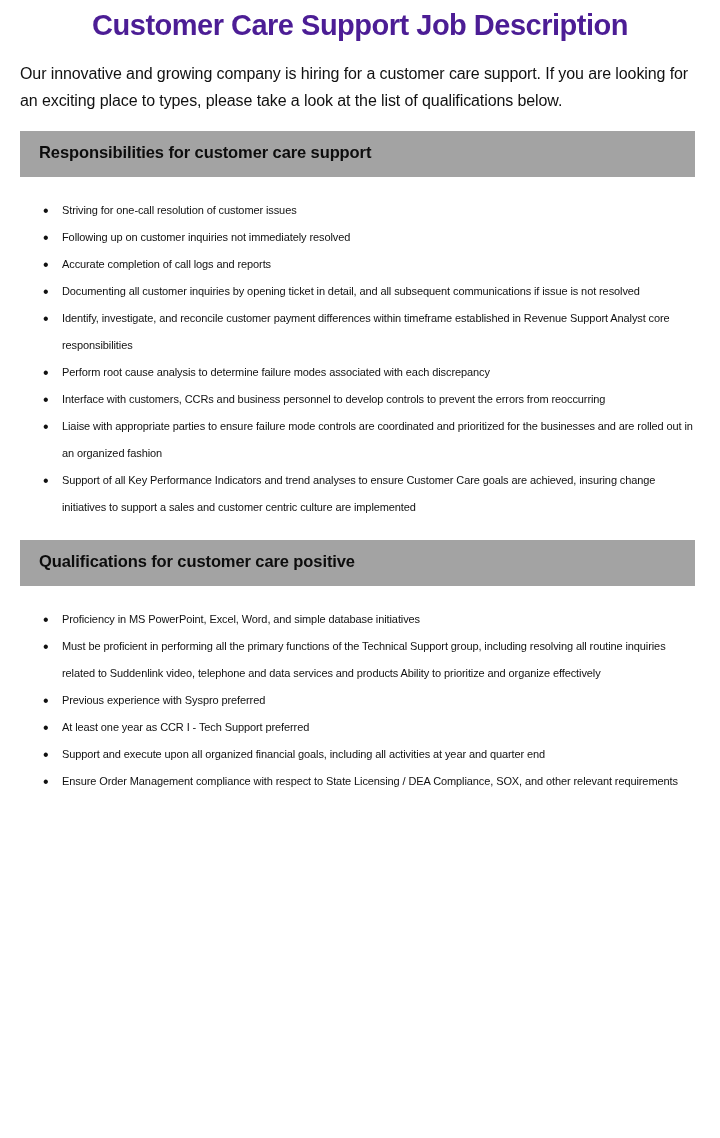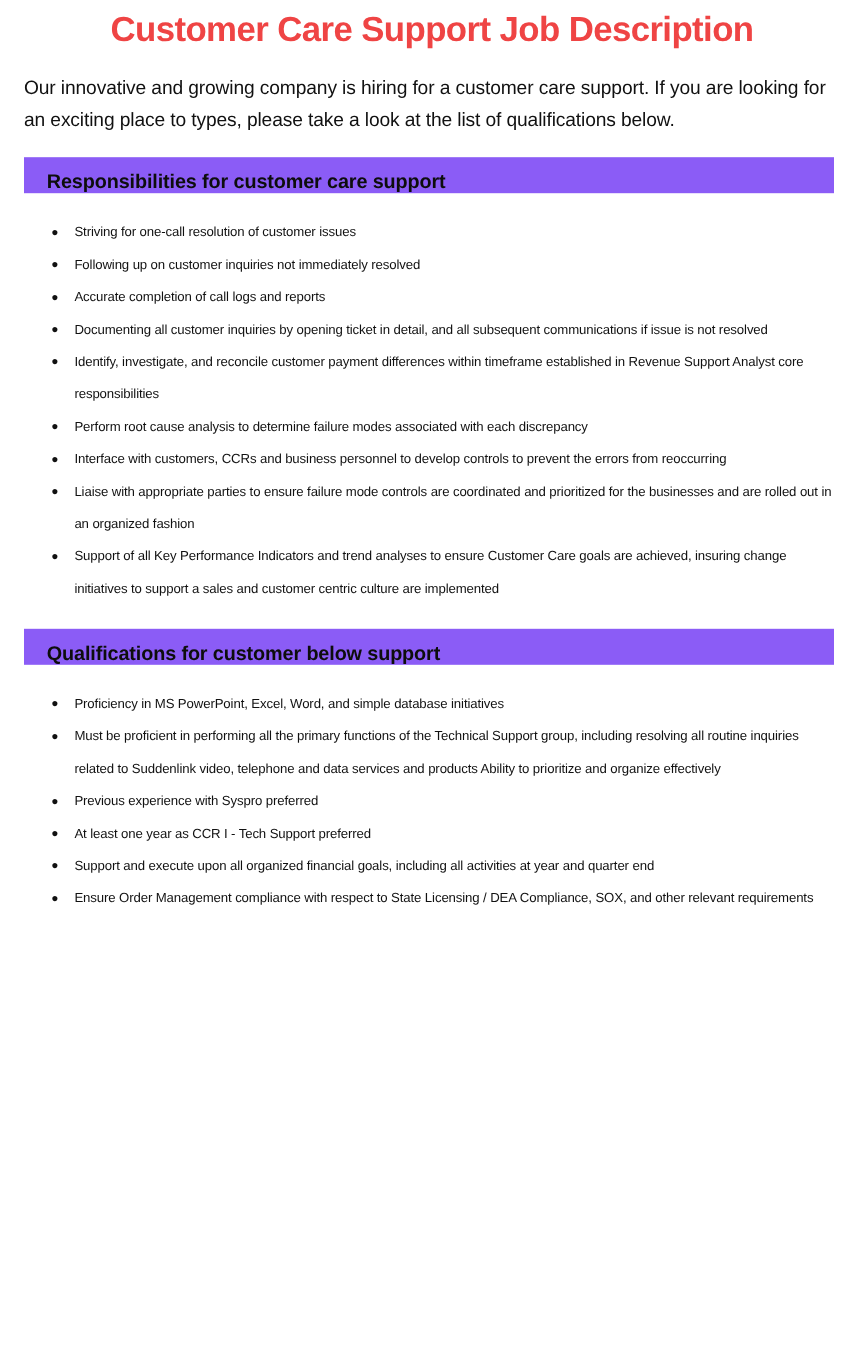--- a/index.html
+++ b/index.html
@@ -18,32 +18,32 @@
   .page {
     padding: 4px 20px 24px 20px;
   }
   h1.page-title {
     font-size: 29px;
     line-height: 42px;
     font-weight: 700;
     text-align: center;
     letter-spacing: -0.5px;
     margin: 0 0 14px 0;
-    color: #ef4444;
+    color: #4c1d95;
   }
   p.intro {
     font-size: 16px;
     line-height: 27px;
     margin: 0 0 17px 0;
     max-width: 672px;
     letter-spacing: -0.1px;
   }
   .section-banner {
-    background: #8b5cf6;
-    height: 30px;
+    background: #a3a3a3;
+    height: 46px;
     line-height: 42px;
     padding-left: 19px;
     margin-right: 5px;
     font-size: 16.5px;
     font-weight: 700;
     letter-spacing: -0.1px;
     color: #0d0d0d;
     white-space: nowrap;
     overflow: hidden;
   }
@@ -89,21 +89,21 @@
       <li>Documenting all customer inquiries by opening ticket in detail, and all subsequent communications if issue is not resolved</li>
       <li>Identify, investigate, and reconcile customer payment differences within timeframe established in Revenue Support Analyst core responsibilities</li>
       <li>Perform root cause analysis to determine failure modes associated with each discrepancy</li>
       <li>Interface with customers, CCRs and business personnel to develop controls to prevent the errors from reoccurring</li>
       <li>Liaise with appropriate parties to ensure failure mode controls are coordinated and prioritized for the businesses and are rolled out in an organized fashion</li>
       <li>Support of all Key Performance Indicators and trend analyses to ensure Customer Care goals are achieved, insuring change initiatives to support a sales and customer centric culture are implemented</li>
     </ul>
   </section>
 
   <section class="job-section">
-    <div class="section-banner">Qualifications for customer below support</div>
+    <div class="section-banner">Qualifications for customer care positive</div>
     <ul class="bullet-list">
       <li>Proficiency in MS PowerPoint, Excel, Word, and simple database initiatives</li>
       <li>Must be proficient in performing all the primary functions of the Technical Support group, including resolving all routine inquiries related to Suddenlink video, telephone and data services and products Ability to prioritize and organize effectively</li>
       <li>Previous experience with Syspro preferred</li>
       <li>At least one year as CCR I - Tech Support preferred</li>
       <li>Support and execute upon all organized financial goals, including all activities at year and quarter end</li>
       <li>Ensure Order Management compliance with respect to State Licensing / DEA Compliance, SOX, and other relevant requirements</li>
     </ul>
   </section>
 

